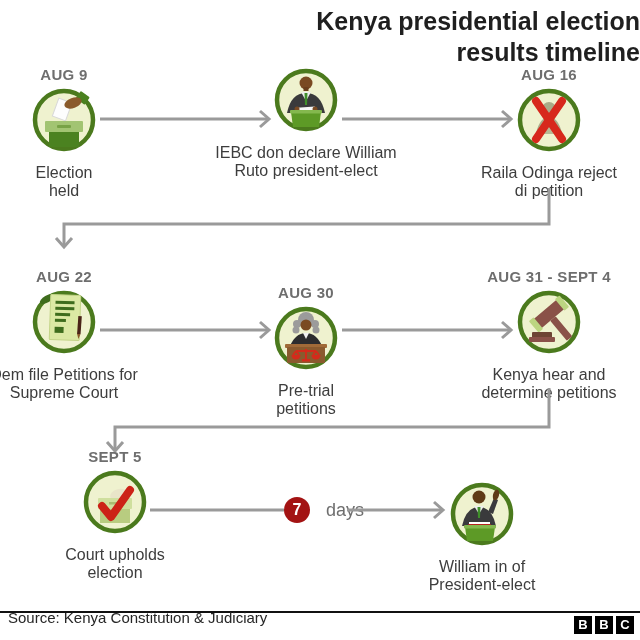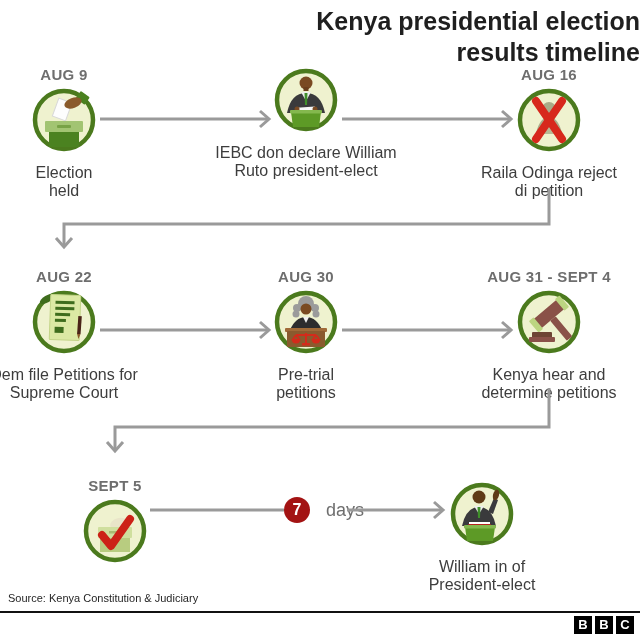--- a/index.html
+++ b/index.html
@@ -24,21 +24,21 @@
 
   svg.conn{position:absolute;}
   svg.conn line, svg.conn polyline{stroke:var(--connector);stroke-width:3;fill:none;}
 
   .badge{position:absolute;left:284px;top:497px;display:flex;align-items:center;}
   .badge-circle{width:26px;height:26px;border-radius:50%;background:var(--badge-red);
     color:#fff;font-weight:700;font-size:16px;line-height:26px;text-align:center;}
   .badge-label{font-size:18px;color:var(--date-text);margin-left:16px;}
 
   .footer-rule{position:absolute;top:611px;left:0;width:640px;border-top:2px solid var(--footer-rule);}
-  .source{position:absolute;left:8px;top:592px;font-size:11px;color:#262626;}
+  .source{position:absolute;left:8px;top:609px;font-size:15px;color:#262626;}
   .bbc{position:absolute;right:6px;top:616px;display:flex;gap:3px;}
   .bbc-block{width:18px;height:18px;background:var(--bbc-black);color:#fff;
     font-weight:700;font-size:13px;line-height:18px;text-align:center;}
 
   .ring{fill:var(--icon-bg);stroke:var(--ring-green);stroke-width:4.5;}
 </style>
 </head>
 <body>
 
 <div class="stage">
@@ -134,21 +134,21 @@
         </g>
         <g transform="rotate(4 47 38)">
           <rect x="45.5" y="26" width="3.5" height="18" fill="#4a2418"></rect>
           <polygon points="45.5,44 49,44 47.2,49" fill="#8a5a2b"></polygon>
         </g>
       </svg>
     </div>
     <div class="caption" style="max-width:150px">Dem file Petitions for Supreme Court</div>
   </div>
 
-  <div class="titem" style="left:196px;top:268px">
+  <div class="titem" style="left:196px;top:284px">
     <div class="date">AUG 30</div>
     <div class="iconbox">
       <svg width="64" height="64" viewBox="0 0 64 64">
         <circle class="ring" cx="32" cy="32" r="29"></circle>
         <g fill="#9b9b9b">
           <circle cx="32" cy="14" r="8"></circle>
             <circle cx="23" cy="18" r="4"></circle>
             <circle cx="41" cy="18" r="4"></circle>
           <circle cx="22" cy="24" r="3.5"></circle>
             <circle cx="42" cy="24" r="3.5"></circle>
@@ -200,32 +200,33 @@
   <svg class="conn" style="left:342px;top:318px" width="178" height="24">
     <line x1="0" y1="12" x2="168" y2="12"></line>
       <polyline points="160,4 169,12 160,20"></polyline>
   </svg>
 
   <svg class="conn" style="left:0;top:386px" width="640" height="76">
     <polyline points="549,2 549,41 115,41 115,64"></polyline>
     <polyline points="107,56 115,65 123,56"></polyline>
   </svg>
 
-  <div class="titem" style="left:5px;top:477px">
+  <div class="titem" style="left:5px;top:448px">
     <div class="date">SEPT 5</div>
     <div class="iconbox">
       <svg width="64" height="64" viewBox="0 0 64 64">
         <circle class="ring" cx="32" cy="32" r="29"></circle>
         <ellipse cx="36" cy="25" rx="9" ry="6" fill="#e9e5c9" transform="rotate(-15 36 25)"></ellipse>
         <rect x="15" y="28" width="34" height="11" rx="1" fill="#cfdf9e"></rect>
         <rect x="26" y="32" width="12" height="2.5" fill="#a8bc72"></rect>
         <rect x="17" y="39" width="30" height="14" fill="#b8cc80"></rect>
         <path d="M19 36 L28 47 L47 20" stroke="#cc2217" stroke-width="8" fill="none" stroke-linecap="round" stroke-linejoin="round"></path>
       </svg>
     </div>
+    <div class="caption" style="max-width:120px">Court upholds election</div>
   </div>
 
   <div class="titem" style="left:372px;top:460px">
     <div class="date"></div>
     <div class="iconbox">
       <svg width="64" height="64" viewBox="0 0 64 64">
         <circle class="ring" cx="32" cy="32" r="29"></circle>
         <circle cx="29" cy="15" r="6.5" fill="#5f3a16"></circle>
         <polygon points="38,30 44,16 48,18 43,32" fill="#3a3a3c"></polygon>
         <ellipse cx="46" cy="13" rx="3" ry="5.5" fill="#5f3a16" transform="rotate(15 46 13)"></ellipse>

